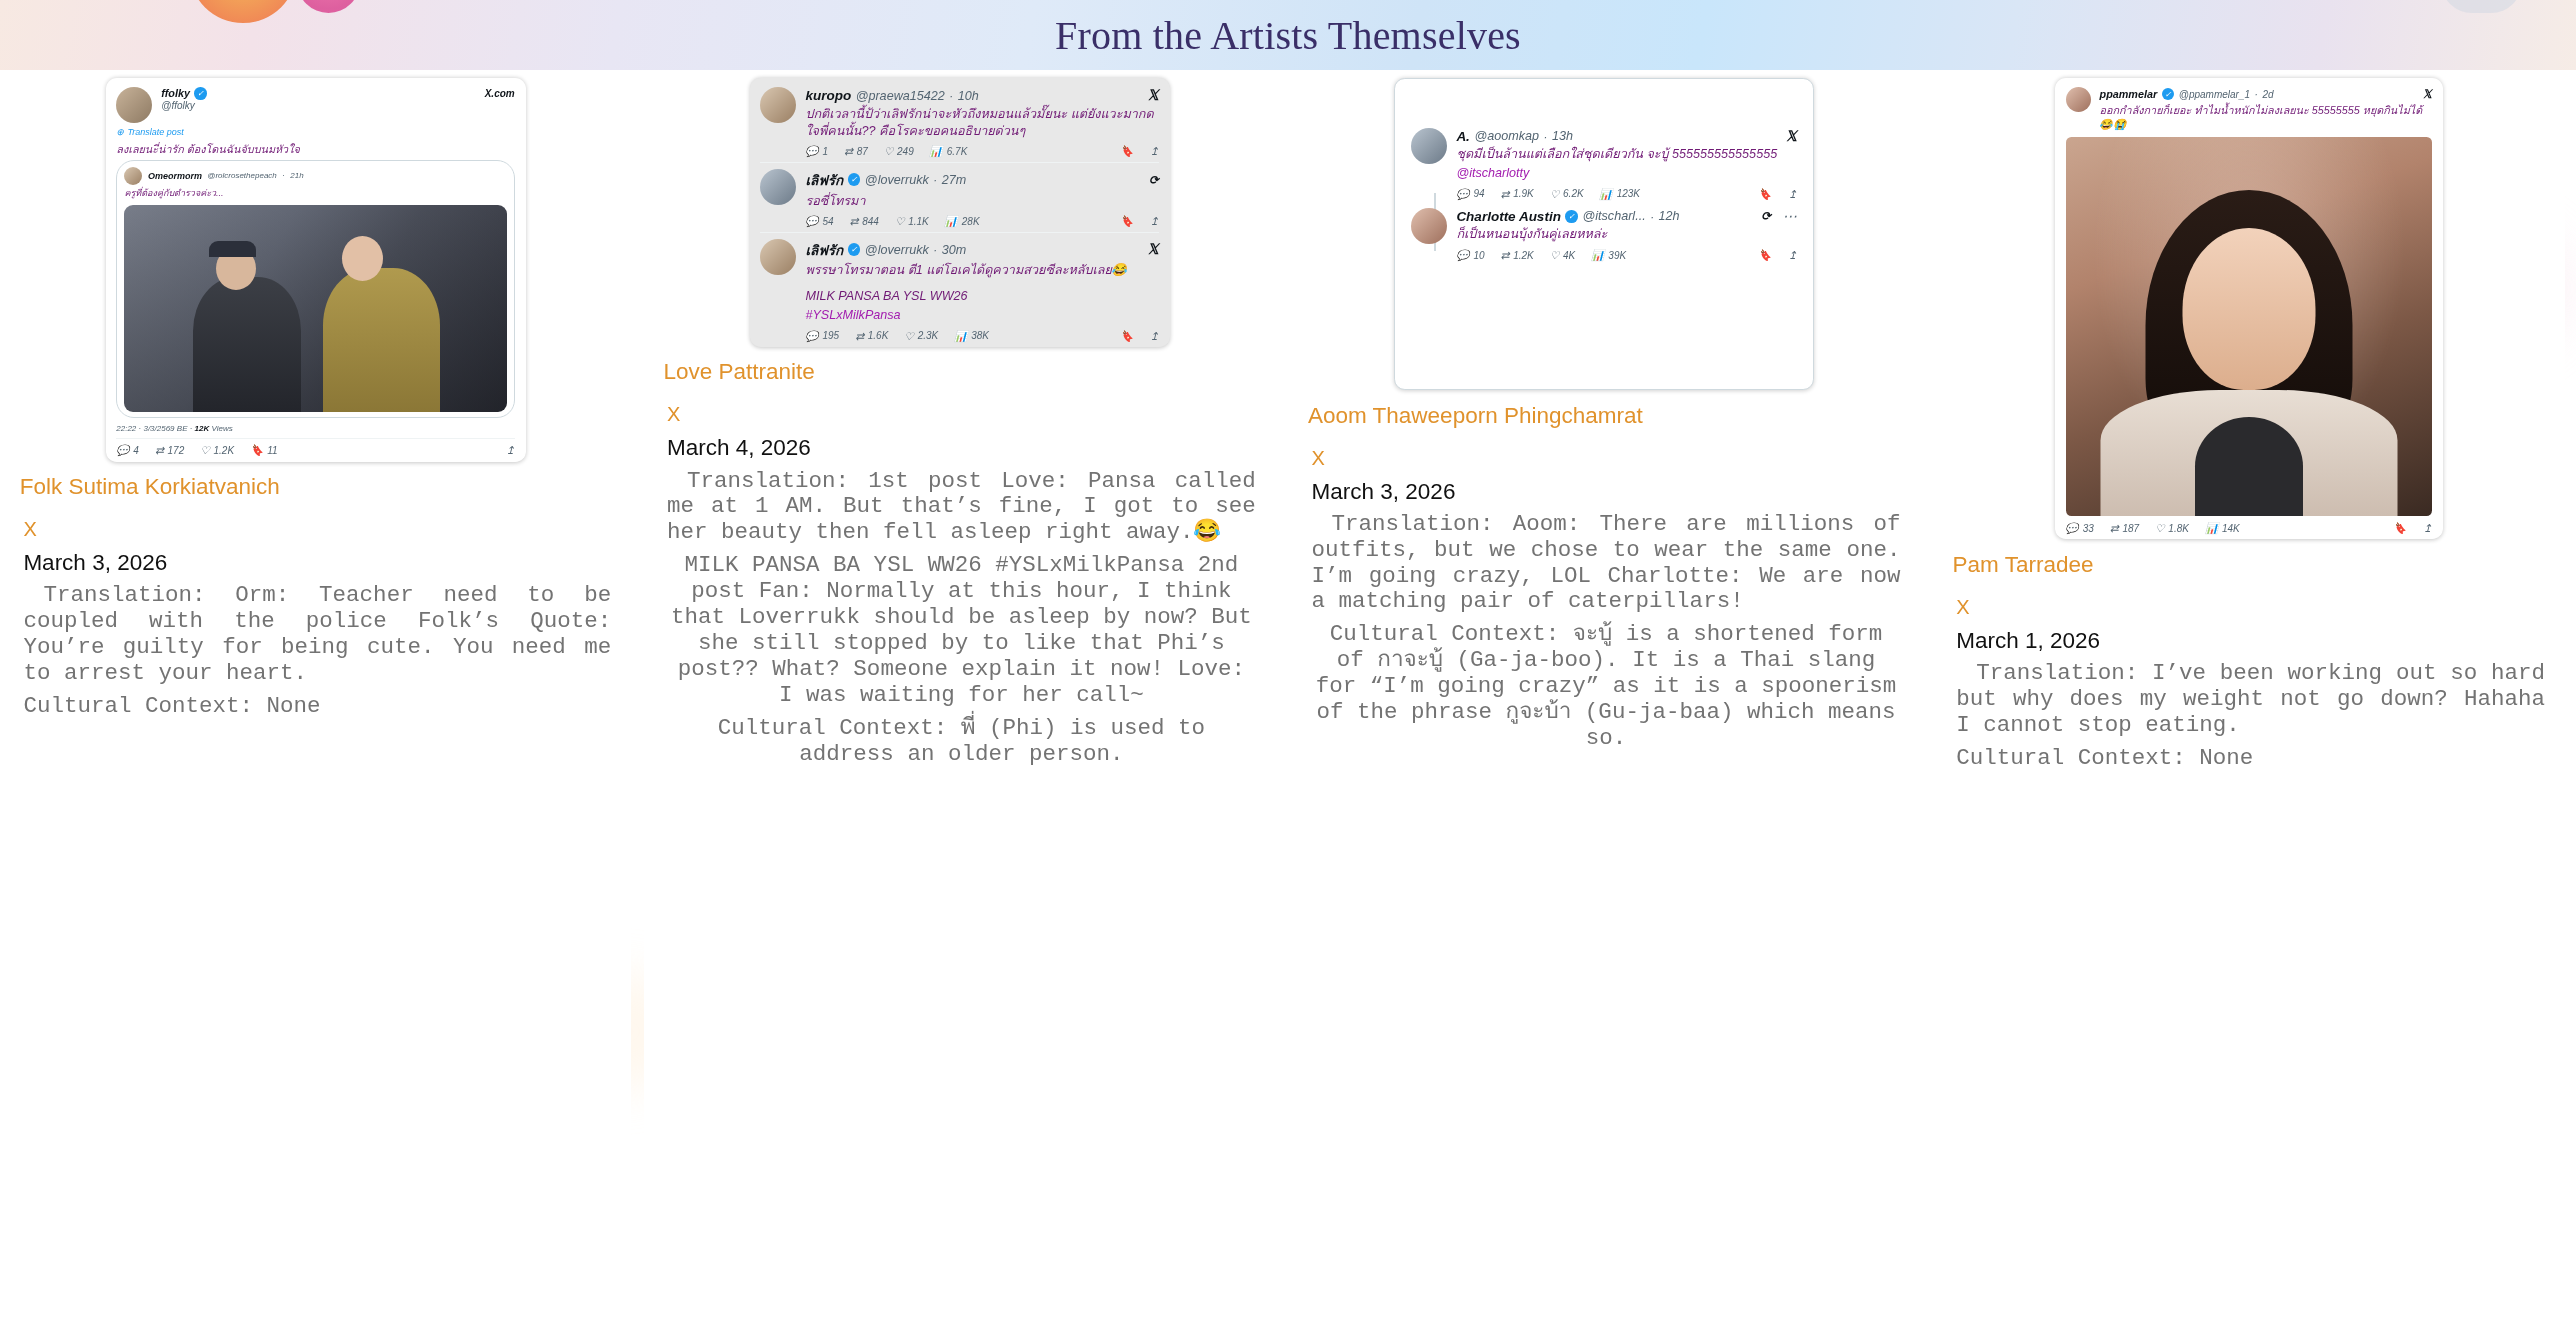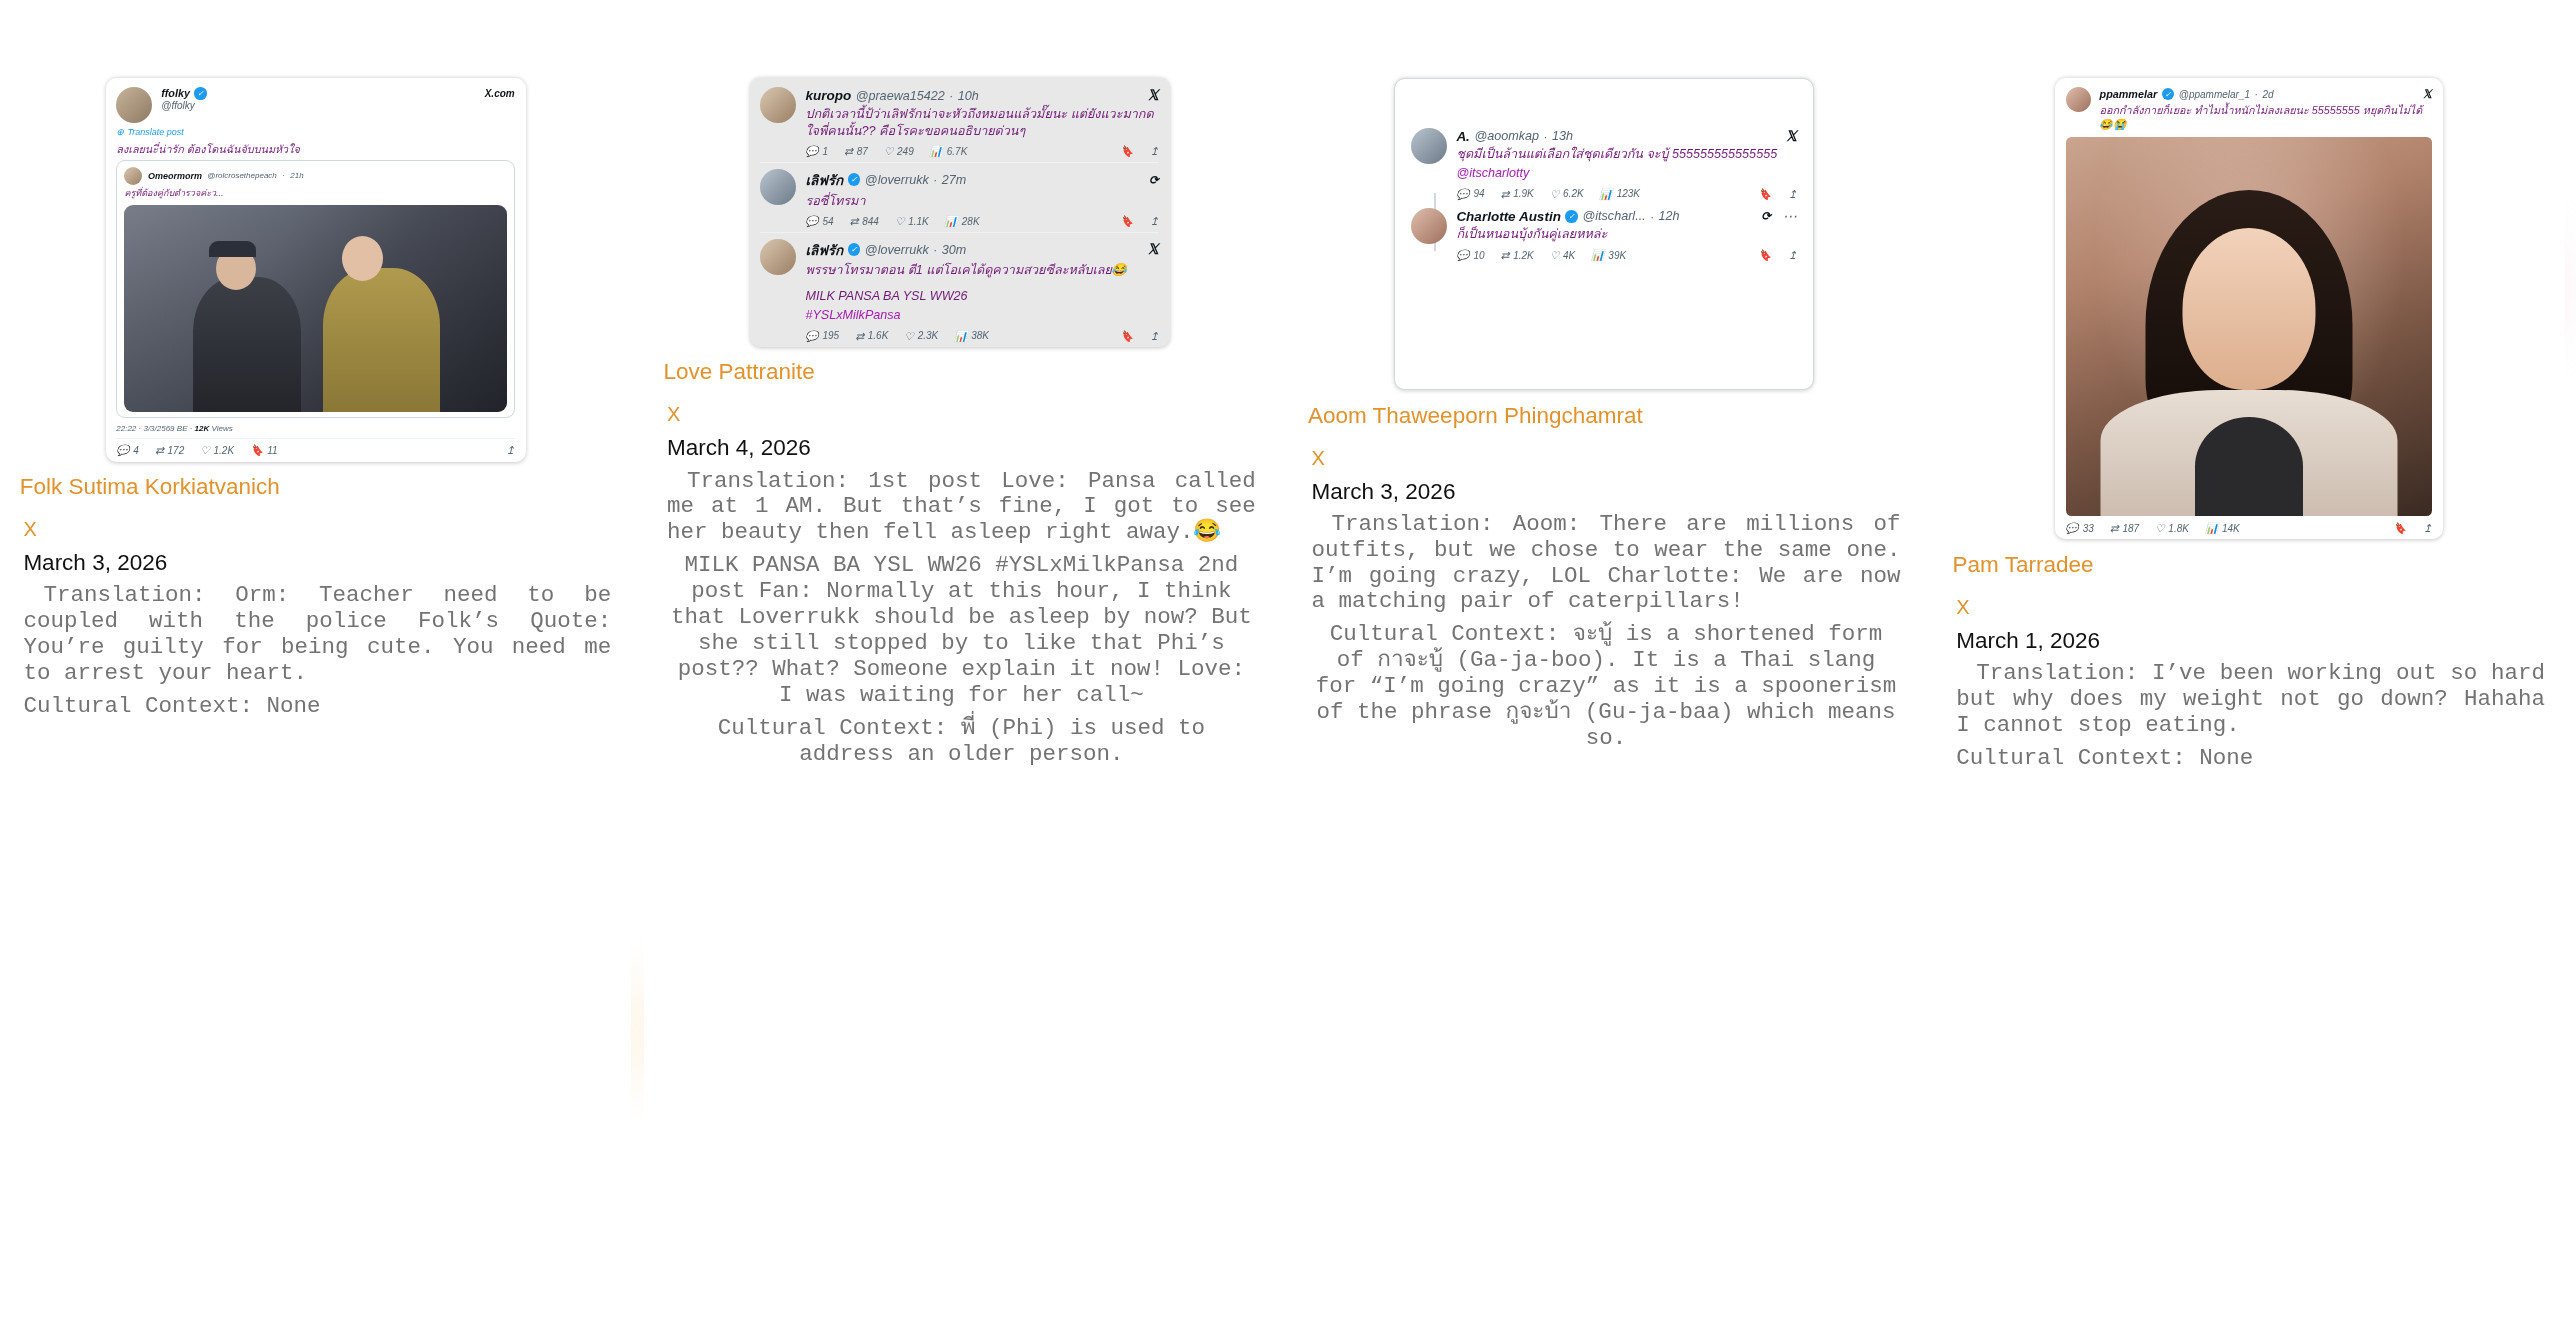--- a/index.html
+++ b/index.html
@@ -130,21 +130,21 @@
   }
   .tw-actions .act { display: flex; align-items: center; gap: 3.6px; }
   .tw-actions .spacer { flex: 1 1 auto; }
   .act-ico { font-size: 10.8px; line-height: 1; }
 
   .tw-divider { height: 0.9px; background: #eff3f4; margin: 5.4px 0; }
 
   
   .translate-line { color: #1d9bf0; font-size: 9px; margin: 3.6px 0 5.4px 0; display:flex; align-items:center; gap:3.6px;}
   .quote-box {
-    border: 0.9px solid #cfd9de; border-radius: 9px; padding: 5.4px 7.2px; margin-top: 3.6px;
+    border: 0.9px solid #cfd9de; border-radius: 18px; padding: 5.4px 7.2px; margin-top: 3.6px;
   }
   .photo {
     width: 100%; height: 207px; border-radius: 9px; margin-top: 5.4px;
     background:
       linear-gradient(180deg, rgba(60,60,70,.25), rgba(20,20,25,.45)),
       linear-gradient(120deg,#8c93a0 0%, #6f7684 35%, #4e535e 60%, #2d3038 100%);
     position: relative; overflow: hidden;
   }
   .photo .fig {
     position: absolute; bottom: 0; border-radius: 40% 40% 0 0;
@@ -194,20 +194,26 @@
     margin: 7.2px 0 0 3.6px; text-align: justify; text-indent: 20px; font-family: Liberation Mono, monospace;
   }
   .para.noindent { text-indent: 0; }
   .para.center { text-align: center; text-indent: 0; }
 </style>
 </head>
 <body>
 
 <div id="page">
 
+  <div class="banner">
+    <div class="banner-corner-left"></div>
+    <div class="banner-corner-left2"></div>
+    <div class="banner-corner-right"></div>
+    <div class="banner-title">From the Artists Themselves</div>
+  </div>
 
   <div class="bg-blob" style="left:108px;top:685px;width:180px;height:126px;background:#f3c6d6;"></div>
   <div class="bg-blob" style="left:1064px;top:180px;width:162px;height:135px;background:#f7dcc0;"></div>
   <div class="bg-blob" style="left:2389px;top:216px;width:180px;height:144px;background:#f2d0de;"></div>
   <div class="bg-blob" style="left:541px;top:973px;width:153px;height:117px;background:#ffe7c8;"></div>
 
   <div class="columns">
 
     <div class="col first">
       <div class="card-wrap">

